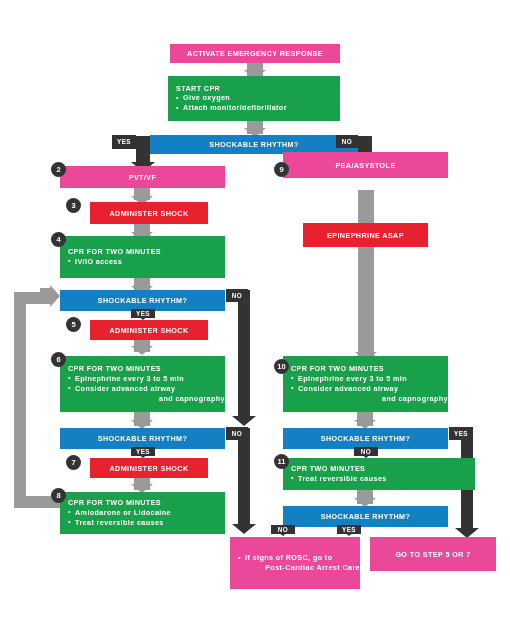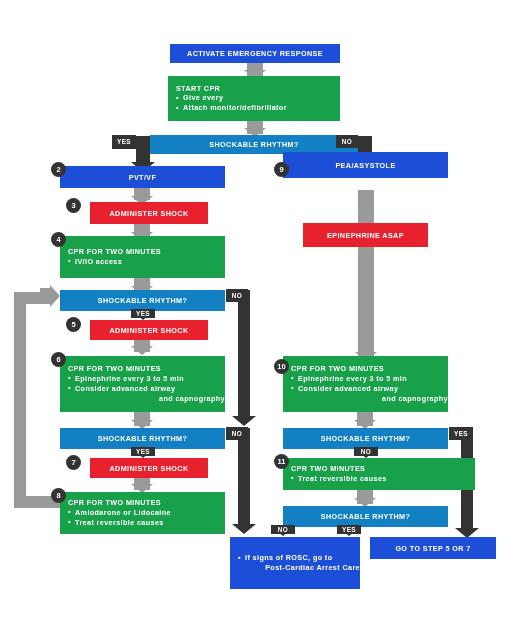--- a/index.html
+++ b/index.html
@@ -23,21 +23,21 @@
     justify-content:center;
   }
   .box.center { align-items:center; text-align:center; }
   .box .ttl   { font-size:7.2px; line-height:1.25; }
   .box .hdr   { font-size:7.2px; line-height:1.35; padding-left:8px; }
   .box ul     { list-style:none; padding-left:8px; }
   .box li     { font-size:7.2px; line-height:1.38; position:relative; padding-left:7px; }
   .box li:before{ content:"\2022"; position:absolute; left:0; top:-.5px; }
   .box li .cont { display:block; padding-left:0;text-align:right; }
 
-  .purple { background:#1d4ed8; }
+  .purple { background:#ec4899; }
   .green  { background:#18a04a; }
   .blue   { background:#1380c4; }
   .red    { background:#e8212e; }
 
   
   .badge {
     position:absolute;
     width:15px; height:15px;
     border-radius:50%;
     background:#333333;
@@ -159,21 +159,21 @@
   <div class="chip onstem" style="left:226px; top:427px; width:22px; height:13px;">NO</div>
   <div class="chip onstem" style="left:449px; top:427px; width:24px; height:13px;">YES</div>
 
   <div class="box purple center" style="left:170px; top:44px; width:170px; height:19px;">
     <span class="ttl">ACTIVATE EMERGENCY RESPONSE</span>
   </div>
 
   <div class="box green" style="left:168px; top:76px; width:172px; height:45px;">
     <span class="hdr">START CPR</span>
     <ul>
-      <li>Give every</li>
+      <li>Give oxygen</li>
       <li>Attach monitor/defibrillator</li>
     </ul>
   </div>
 
   <div class="box blue center" style="left:150px; top:135px; width:208px; height:19px;">
     <span class="ttl">SHOCKABLE RHYTHM?</span>
   </div>
 
   <div class="box purple center" style="left:60px; top:166px; width:165px; height:22px;">
     <span class="ttl">PVT/VF</span>
@@ -271,17 +271,17 @@
 
   <div class="box purple" style="left:230px; top:537px; width:130px; height:52px;">
     <ul>
       <li>
         <span>If signs of ROSC, go to</span>
         <span class="cont">Post-Cardiac Arrest Care</span>
       </li>
     </ul>
   </div>
 
-  <div class="box purple center" style="left:370px; top:537px; width:126px; height:22px;">
+  <div class="box purple center" style="left:370px; top:537px; width:126px; height:34px;">
     <span class="ttl">GO TO STEP 5 OR 7</span>
   </div>
 
 </div>
 
 </body></html>

